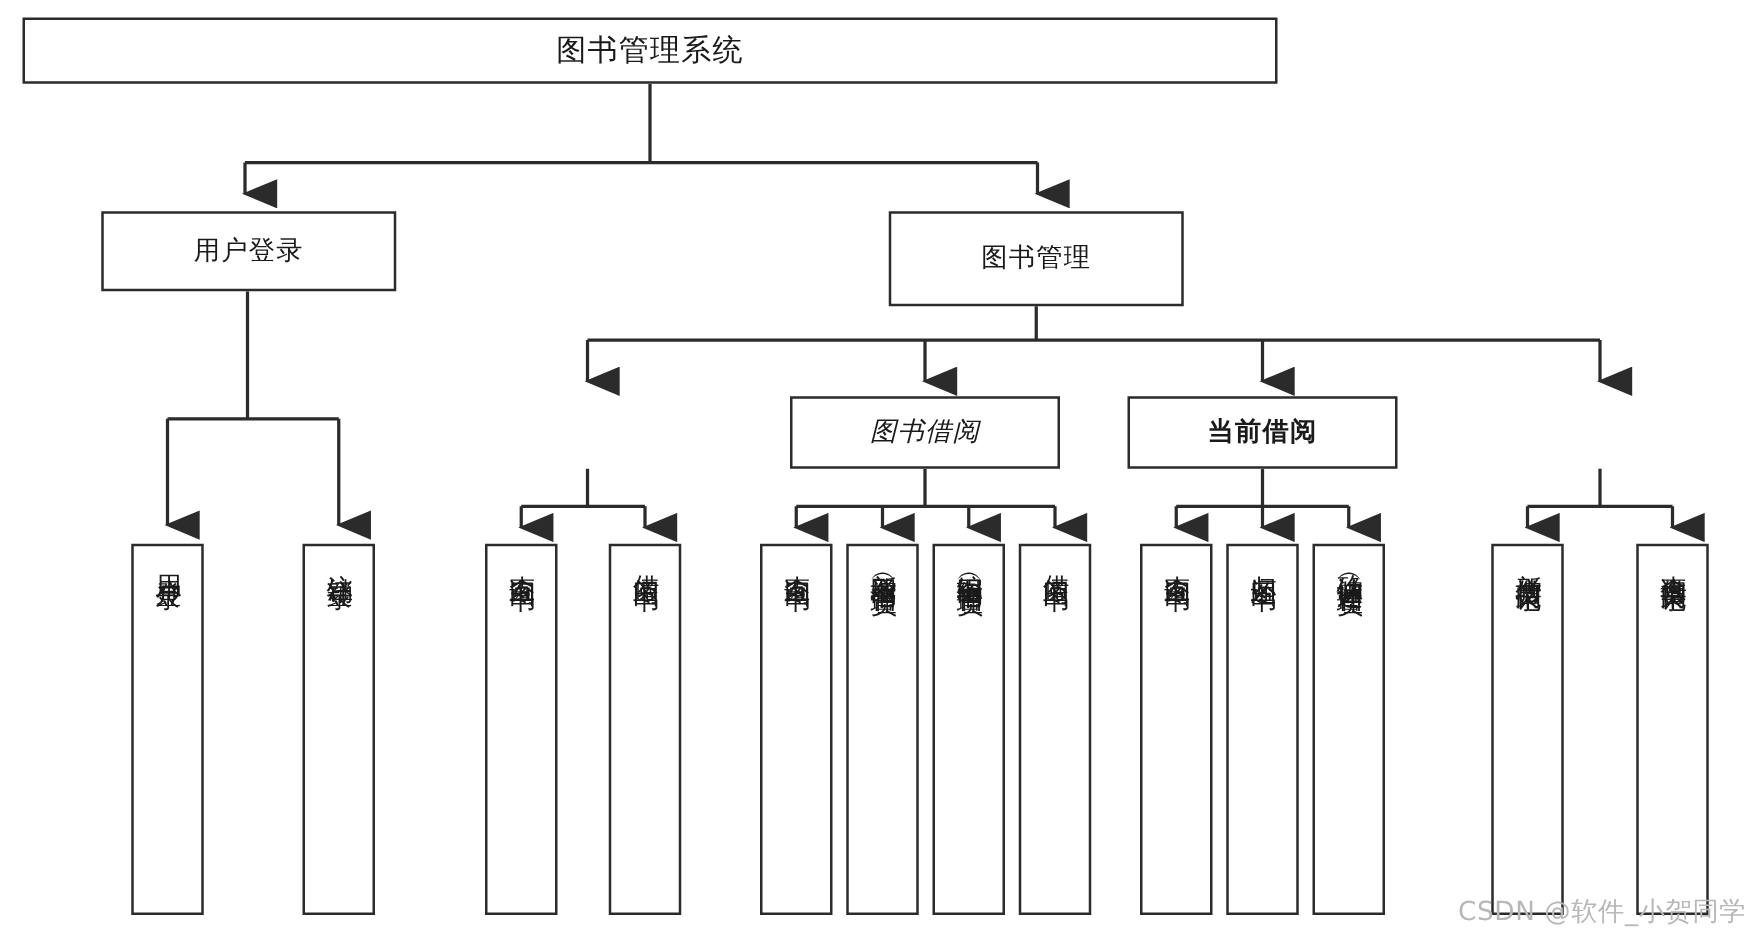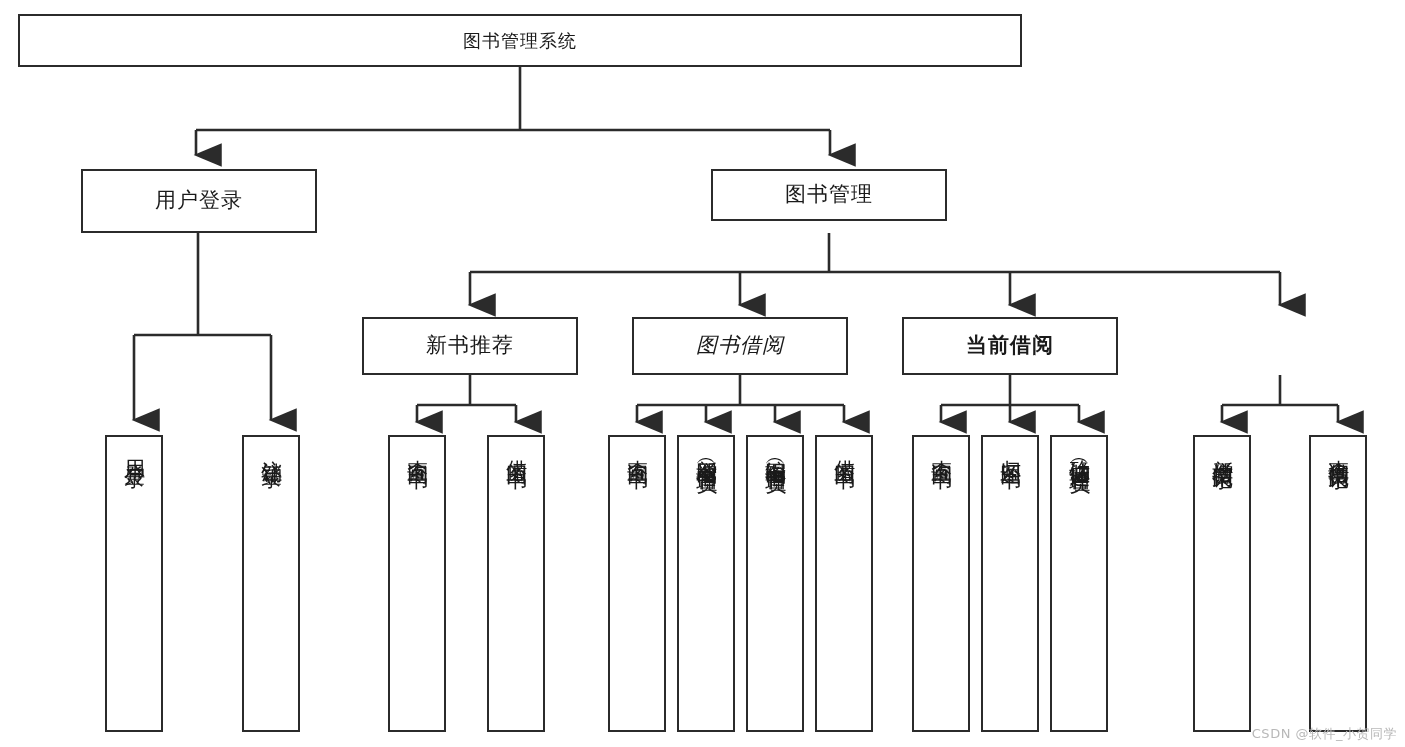--- a/index.html
+++ b/index.html
@@ -35,21 +35,21 @@
     align-items: center;
     justify-content: center;
     color: #1a1a1a;
   }
   .node.horizontal {
     font-size: 21px;
     letter-spacing: 1px;
     line-height: 1.2;
   }
   .node.root {
-    font-size: 18px;
+    font-size: 24px;
   }
   .node.vertical {
     align-items: flex-start;
     padding-top: 6px;
   }
   .node.vertical .vtext {
     writing-mode: vertical-rl;
     text-orientation: upright;
     font-size: 21px;
     line-height: 1.32;
@@ -58,21 +58,21 @@
     display: block;
     margin: 0 auto;
   }
   .node.vertical.tall .vtext {
     letter-spacing: 2px;
   }
   .watermark {
     position: absolute;
     right: 8px;
     bottom: 4px;
-    font-size: 13px;
+    font-size: 21px;
     color: #b8b8b8;
     letter-spacing: 0.5px;
     white-space: nowrap;
     font-family: "DejaVu Sans", "Liberation Sans", sans-serif;
   }
 </style>
 </head>
 <body>
 
 <div id="canvas">
@@ -127,27 +127,24 @@
     </g>
   </svg>
 
   <div class="node root horizontal" style="left:18px; top:14px; width:1004px; height:53px;">
     <span>图书管理系统</span>
   </div>
 
   <div class="node horizontal" style="left:81px; top:169px; width:236px; height:64px;">
     <span>用户登录</span>
   </div>
-  <div class="node horizontal" style="left:711px; top:169px; width:236px; height:52px;">
+  <div class="node horizontal" style="left:711px; top:169px; width:236px; height:76px;">
     <span>图书管理</span>
   </div>
 
-  <div class="node horizontal" style="left:362px; top:317px; width:216px; height:58px;">
-    <span>新书推荐</span>
-  </div>
   <div class="node horizontal" style="left:632px; top:317px; width:216px; height:58px;font-style:italic;">
     <span>图书借阅</span>
   </div>
   <div class="node horizontal" style="left:902px; top:317px; width:216px; height:58px;font-weight:bold;">
     <span>当前借阅</span>
   </div>
 
   <div class="node vertical" style="left:105px; top:435px; width:58px; height:297px;">
     <span class="vtext">用户登录</span>
   </div>

